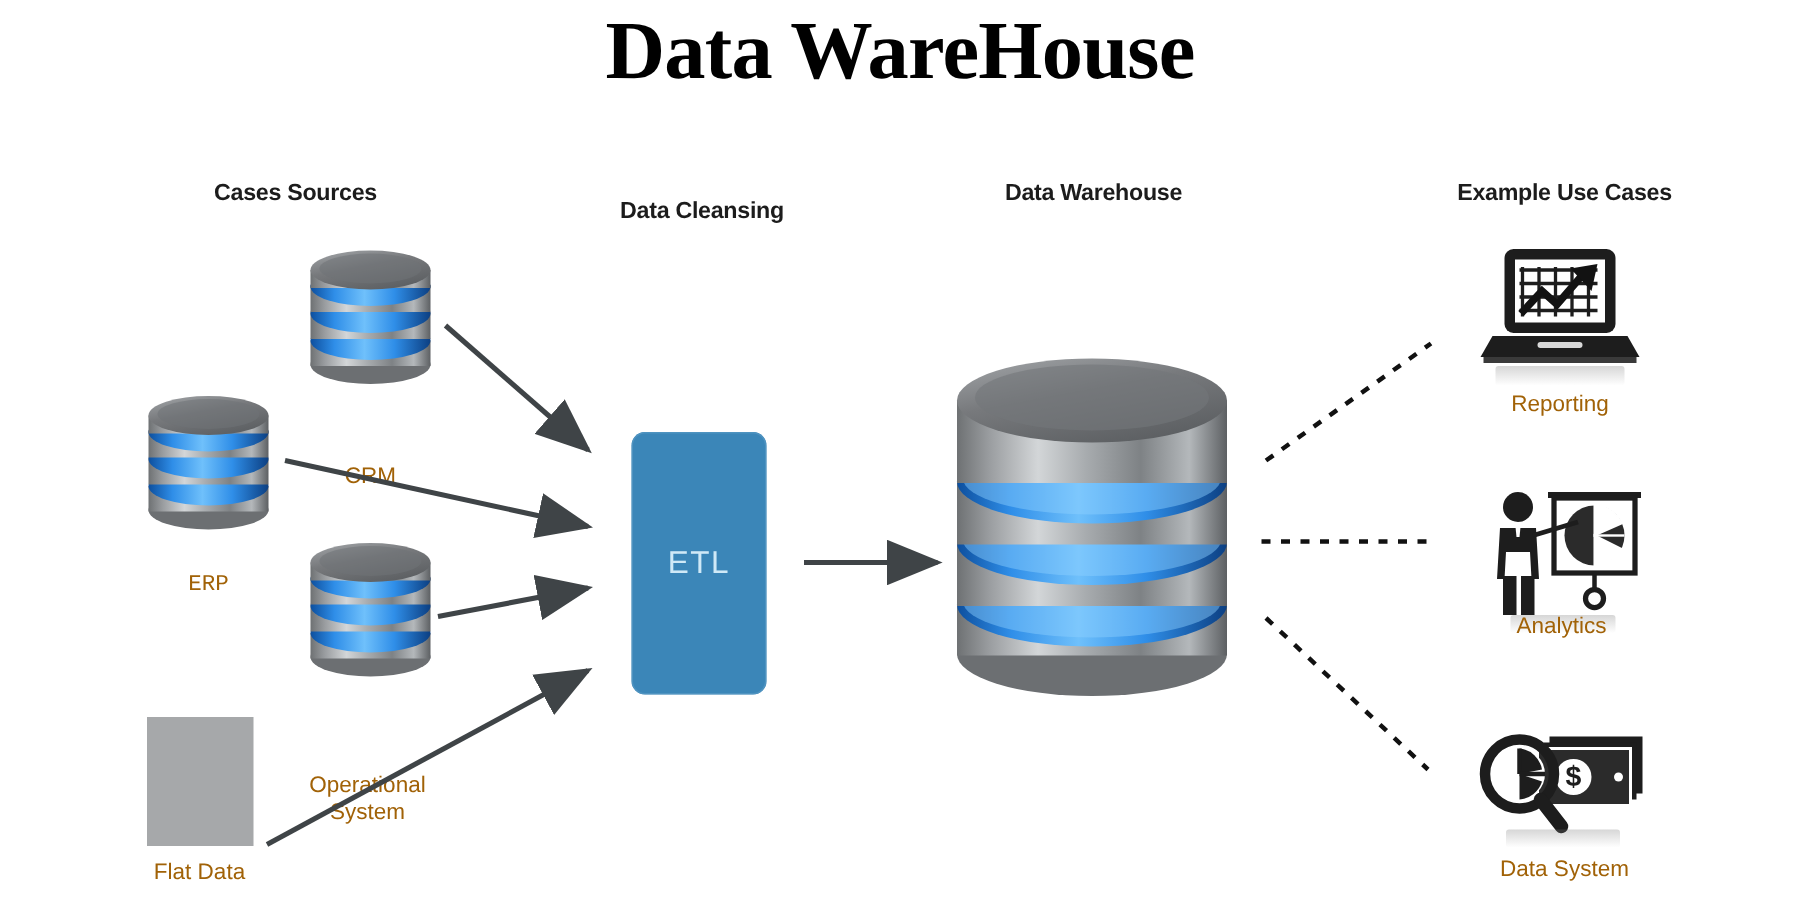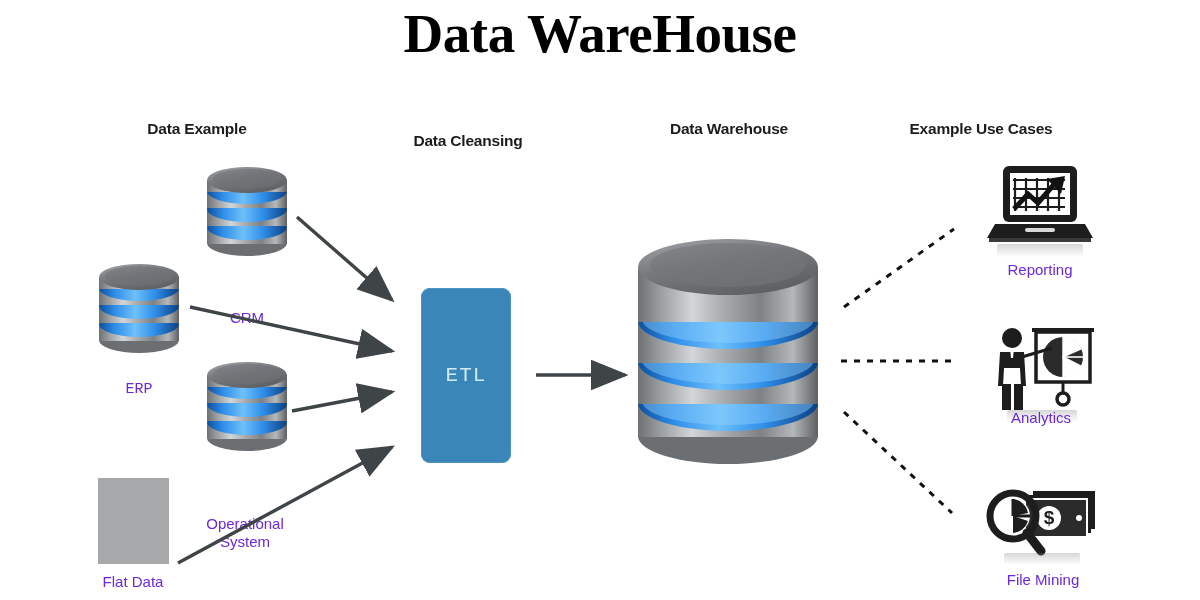--- a/index.html
+++ b/index.html
@@ -41,21 +41,21 @@
     text-align: center;
     transform: translateX(-50%);
     letter-spacing: -0.2px;
   }
 
   
   .node-label {
     position: absolute;
     font-family: "Liberation Sans", sans-serif;
     font-size: 15px;
-    color: #6d28d9;
+    color: #a16207;
     text-align: center;
     white-space: pre-line;
     line-height: 1.18;
     transform: translateX(-50%);
   }
 
   
   .db {
     position: absolute;
   }
@@ -84,21 +84,21 @@
   }
   #etl-label {
     position: absolute;
     left: 0;
     top: 0;
     width: 90px;
     height: 175px;
     display: flex;
     align-items: center;
     justify-content: center;
-    font-family: Liberation Mono, monospace;
+    font-family: Liberation Sans, sans-serif;
     font-size: 21px;
     color: #cfe9f7;
     letter-spacing: 1px;
   }
 
   
   #connectors, #dashed-connectors {
     position: absolute;
     left: 0;
     top: 0;
@@ -118,24 +118,24 @@
     transform: translateX(-50%);
     background: linear-gradient(to bottom, rgba(120,120,120,0.30), rgba(255,255,255,0));
     border-radius: 2px;
   }
 </style>
 </head>
 <body>
 
 <div id="page-title">Data WareHouse</div>
 
-<div class="col-header" style="left:197px; top:120px;">Data Example</div>
+<div class="col-header" style="left:197px; top:120px;">Cases Sources</div>
 <div class="col-header" style="left:468px; top:132px;text-align:right;">Data Cleansing</div>
 <div class="col-header" style="left:729px; top:120px;">Data Warehouse</div>
-<div class="col-header" style="left:981px; top:120px;">Example Use Cases</div>
+<div class="col-header" style="left:1043px; top:120px;">Example Use Cases</div>
 
 <svg width="0" height="0" style="position:absolute">
   <defs>
     <linearGradient id="discSide" x1="0" y1="0" x2="1" y2="0">
       <stop offset="0%" stop-color="#6e7173"></stop>
       <stop offset="12%" stop-color="#9a9da0"></stop>
       <stop offset="30%" stop-color="#d3d6d8"></stop>
       <stop offset="48%" stop-color="#a7abae"></stop>
       <stop offset="68%" stop-color="#7e8285"></stop>
       <stop offset="86%" stop-color="#b4b8bb"></stop>
@@ -317,13 +317,13 @@
     <circle cx="30" cy="33" r="23" fill="none" stroke="#1d1d1d" stroke-width="7"></circle>
     <circle cx="30" cy="33" r="17" fill="#ffffff"></circle>
     <path d="M30,33 L30,16 A17,17 0 0,1 45,30 z" fill="#1d1d1d"></path>
     <path d="M30,33 L45,38 A17,17 0 0,1 30,50 z" fill="#1d1d1d"></path>
     <line x1="30" y1="33" x2="30" y2="16" stroke="#1d1d1d" stroke-width="3"></line>
     <line x1="30" y1="33" x2="47" y2="33" stroke="#1d1d1d" stroke-width="3"></line>
     <line x1="44" y1="50" x2="58" y2="68" stroke="#1d1d1d" stroke-width="9" stroke-linecap="round"></line>
   </svg>
   <div class="reflect" style="top:70px; width:76px; height:12px;"></div>
 </div>
-<div class="node-label" style="left:1043px; top:571px;">File Mining</div>
+<div class="node-label" style="left:1043px; top:571px;">Data System</div>
 
 </body></html>

